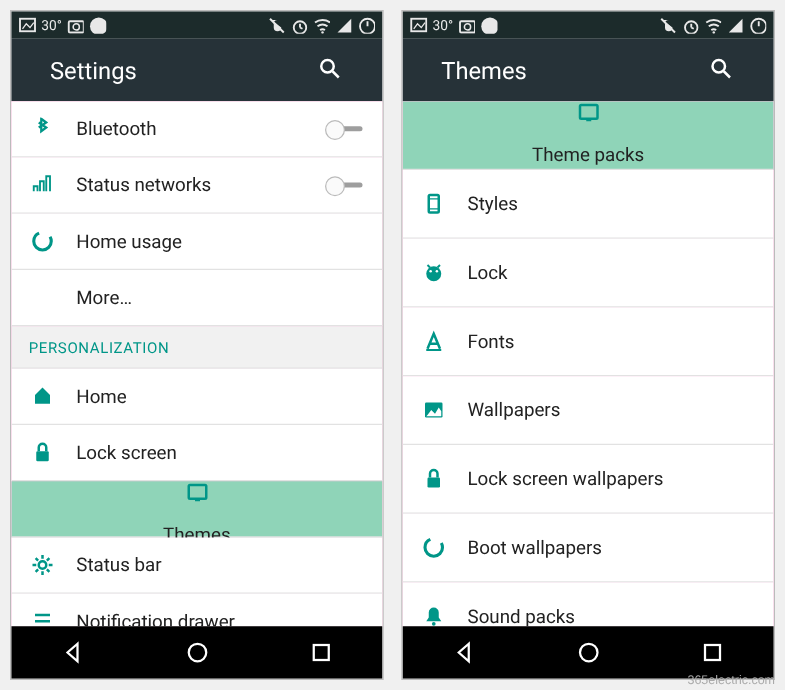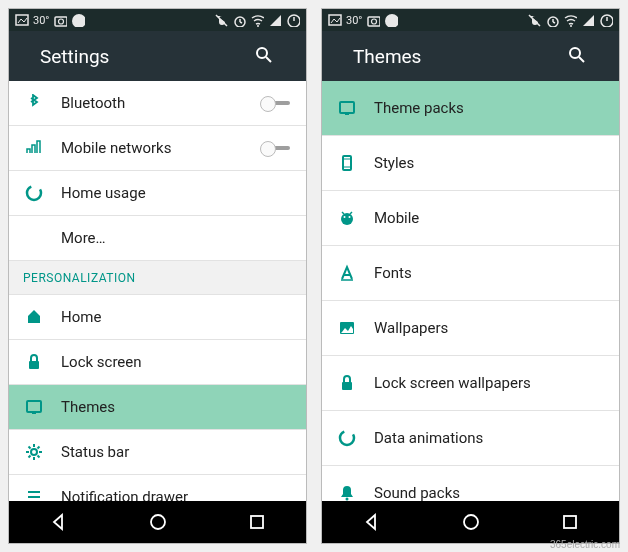--- a/index.html
+++ b/index.html
@@ -62,21 +62,21 @@
     display: flex;
     align-items: center;
     min-height: 45px;
     padding: 0 14px;
     background: #fff;
     border-bottom: 1px solid #e2e2e2;
     font-size: 15px;
     color: #222;
     gap: 16px;
   }
-  .row.selected { background: #8fd4b8; }
+  .row.selected { background: #8fd4b8; flex-direction: column; }
   .row .icon-slot {
     width: 22px;
     display: flex;
     align-items: center;
     justify-content: center;
     color: #009688;
   }
   .row .label { flex: 1; }
   .row .toggle {
     width: 32px;
@@ -294,21 +294,21 @@
       <span class="toggle">
           <span class="switch-off"></span>
         </span>
     </div>
     <div class="row">
       <span class="icon-slot">
           <svg width="18" height="18">
             <use href="#i-signal"></use>
           </svg>
         </span>
-      <span class="label">Mobile networks</span>
+      <span class="label">Status networks</span>
       <span class="toggle">
           <span class="switch-off"></span>
         </span>
     </div>
     <div class="row">
       <span class="icon-slot">
           <svg width="18" height="18">
             <use href="#i-data"></use>
           </svg>
         </span>
@@ -434,21 +434,21 @@
           </svg>
         </span>
       <span class="label">Styles</span>
     </div>
     <div class="row" style="min-height:55px">
       <span class="icon-slot">
           <svg width="18" height="18">
             <use href="#i-android"></use>
           </svg>
         </span>
-      <span class="label">Mobile</span>
+      <span class="label">Lock</span>
     </div>
     <div class="row" style="min-height:55px">
       <span class="icon-slot">
           <svg width="18" height="18">
             <use href="#i-font"></use>
           </svg>
         </span>
       <span class="label">Fonts</span>
     </div>
     <div class="row" style="min-height:55px">
@@ -466,21 +466,21 @@
           </svg>
         </span>
       <span class="label">Lock screen wallpapers</span>
     </div>
     <div class="row" style="min-height:55px">
       <span class="icon-slot">
           <svg width="18" height="18">
             <use href="#i-data"></use>
           </svg>
         </span>
-      <span class="label">Data animations</span>
+      <span class="label">Boot wallpapers</span>
     </div>
     <div class="row" style="min-height:55px">
       <span class="icon-slot">
           <svg width="18" height="18">
             <use href="#i-bell"></use>
           </svg>
         </span>
       <span class="label">Sound packs</span>
     </div>
   </div>

